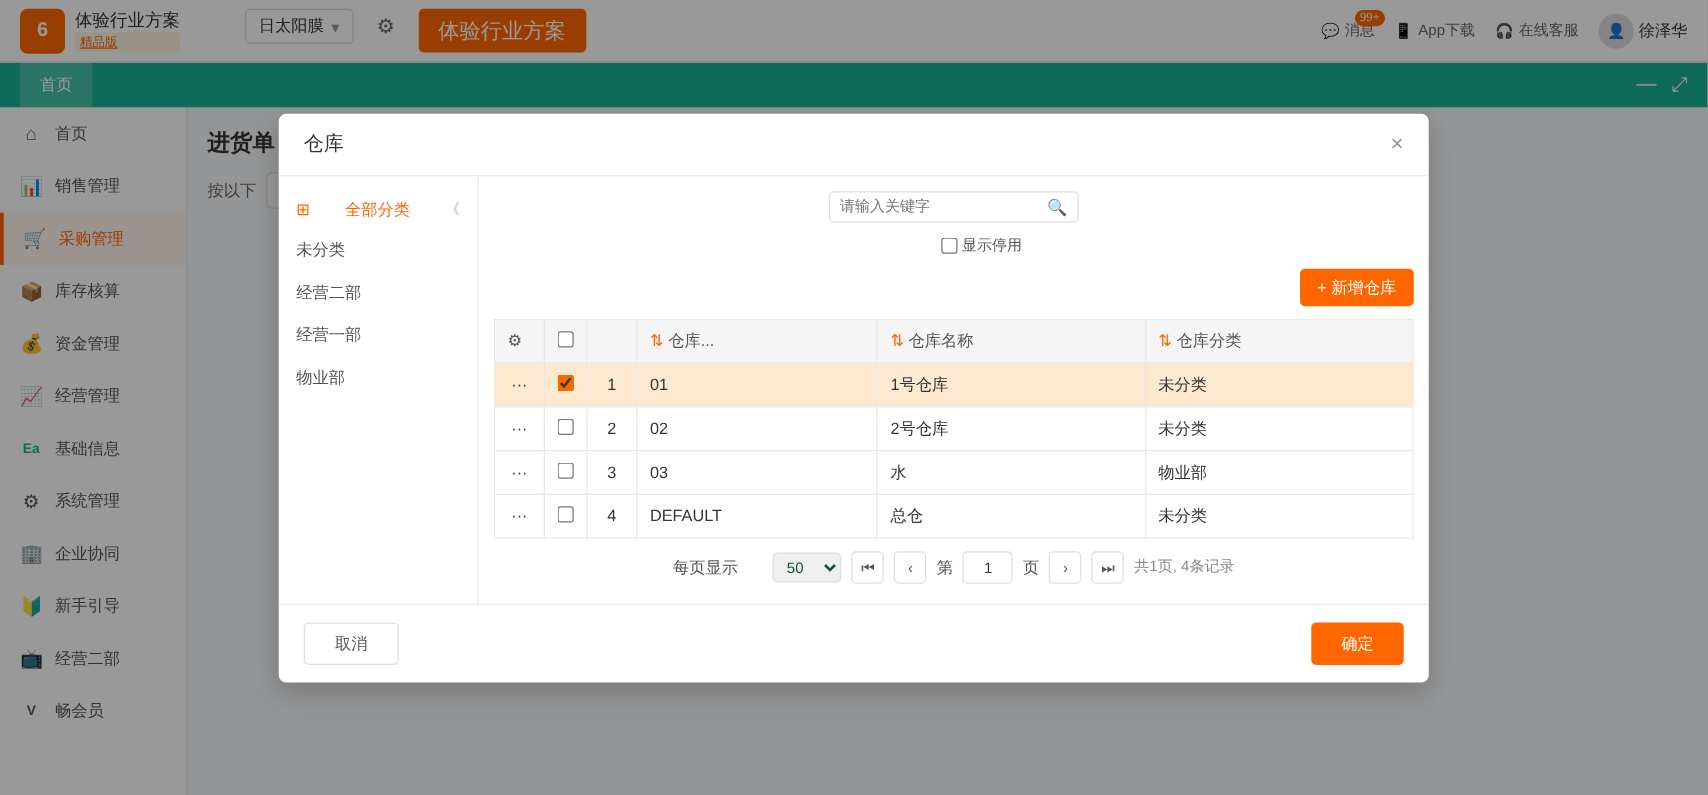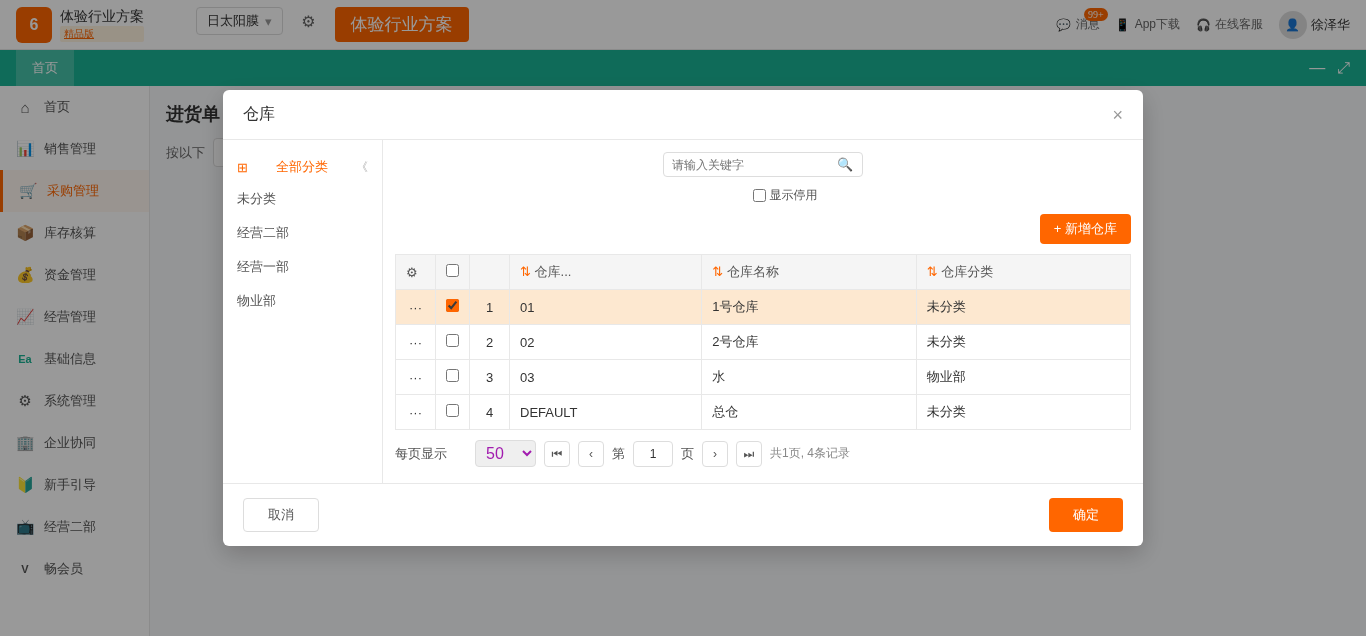--- a/index.html
+++ b/index.html
@@ -218,32 +218,33 @@
     .th-check { width: 30px; text-align: center; }
     .td-num { text-align: center; color: #888; }
     .td-check { text-align: center; }
     .row-actions { color: #aaa; text-align: center; cursor: pointer; }
     input[type="checkbox"] { cursor: pointer; accent-color: #f60; }
 
     
     .pagination {
       display: flex;
       align-items: center;
+      justify-content: center;
       gap: 8px;
       padding: 10px 0 4px;
       font-size: 13px;
       color: #555;
       margin-top: auto;
     }
     .page-size-select {
       border: 1px solid #ddd;
       border-radius: 4px;
       padding: 3px 6px;
-      font-size: 16px;
-      color: #a21caf;
+      font-size: 12px;
+      color: #14532d;
       cursor: pointer;
       margin-left: 20px;
     }
     .page-btn { border: 1px solid #ddd; border-radius: 4px; width: 26px; height: 26px; display: flex; align-items: center; justify-content: center; cursor: pointer; color: #555; background: #fff; font-size: 12px; }
     .page-input { border: 1px solid #ddd; border-radius: 4px; width: 40px; height: 26px; text-align: center; font-size: 12px; color: #333; }
     .page-info { color: #888; font-size: 12px; }
 
     
     .modal-footer {
       display: flex;

